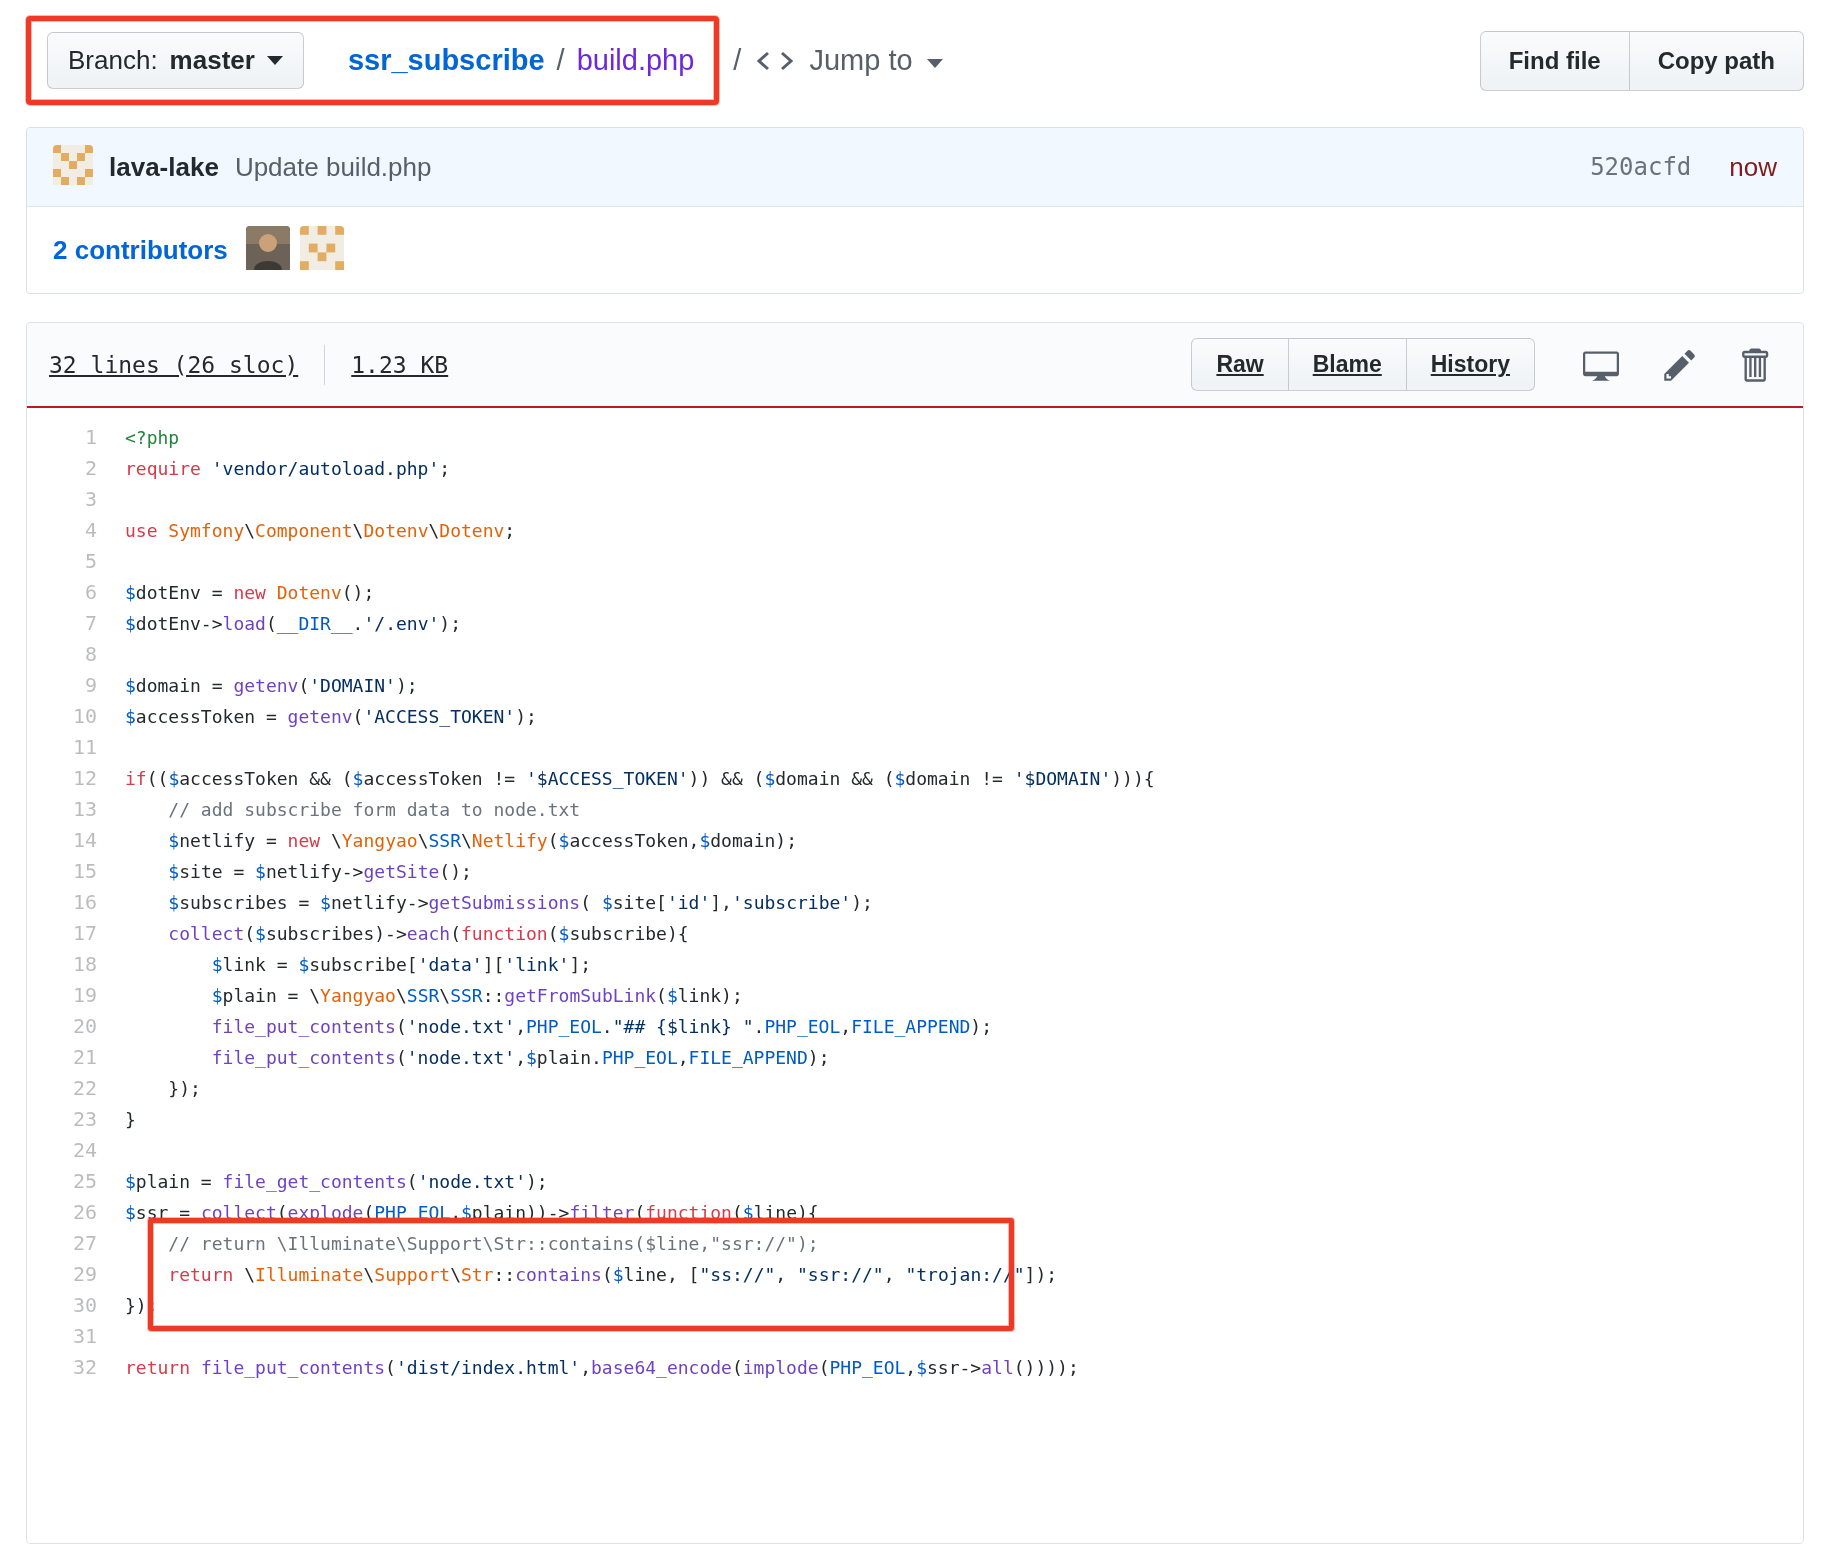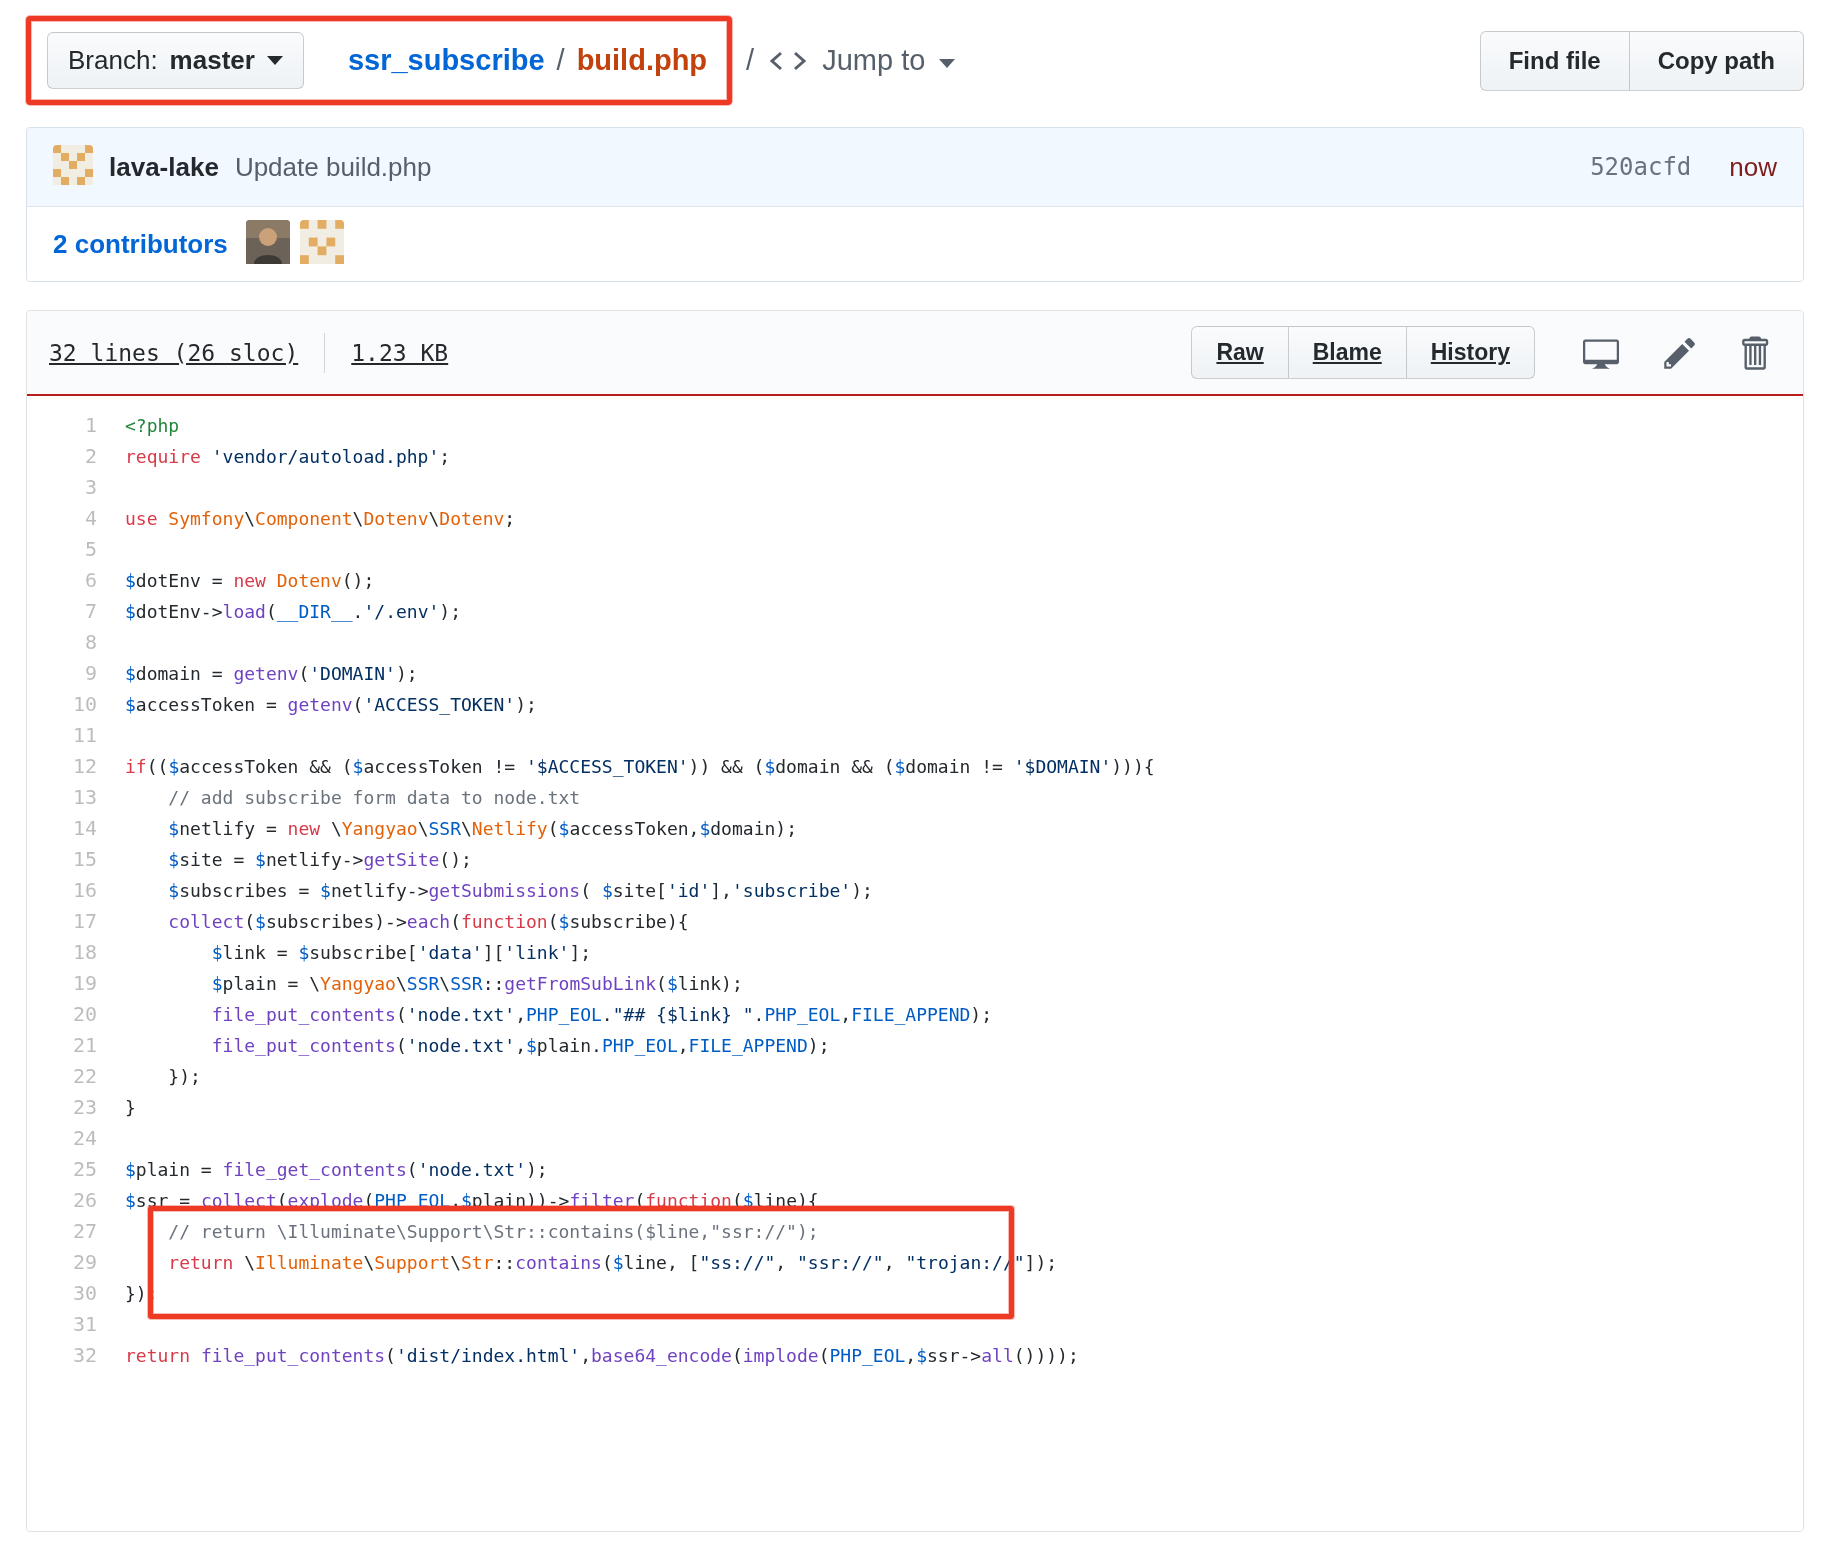--- a/index.html
+++ b/index.html
@@ -19,21 +19,21 @@
     display:inline-flex; align-items:center; gap:12px;
     background:linear-gradient(-180deg,#fafbfc,#eff3f6 90%);
     border:1px solid rgba(27,31,35,.2); border-radius:6px;
     padding:12px 20px; font-size:26px; color:#24292e; cursor:pointer;
   }
   .branch-btn b { font-weight:700; }
   .caret { width:0; height:0; border-left:8px solid transparent; border-right:8px solid transparent; border-top:9px solid #24292e; display:inline-block; }
   .breadcrumb { font-size:29px; display:inline-flex; align-items:center; gap:12px; white-space:nowrap; }
   .breadcrumb .repo { color:#0366d6; font-weight:700; text-decoration:none; cursor:pointer; }
   .breadcrumb .sep { color:#586069; font-weight:400; }
-  .breadcrumb .file { color:#c2410c; font-weight:700; }
+  .breadcrumb .file { color:#6d28d9; font-weight:400; }
   .jumpto { display:inline-flex; align-items:center; gap:14px; color:#57606a; font-size:29px; cursor:pointer; }
   .jumpto .caret { border-top-color:#57606a; margin-top:6px; }
   .topbar-right { margin-left:auto; display:flex; }
   .btn-group { display:inline-flex; }
   .btn {
     background:linear-gradient(-180deg,#fafbfc,#eff3f6 90%);
     border:1px solid rgba(27,31,35,.2);
     font-size:24px; font-weight:700; color:#24292e; padding:15px 28px;
     cursor:pointer; font-family:"Liberation Sans", sans-serif;
   }
@@ -44,21 +44,21 @@
   
   .commit-box { border:1px solid #d9e1e8; border-radius:4px; margin-bottom:28px; }
   .commit-top { background:#f1f8ff; border-radius:4px 4px 0 0; border-bottom:1px solid #dfe6ec;
     display:flex; align-items:center; gap:16px; padding:17px 26px; }
   .avatar { border-radius:4px; overflow:hidden; flex:none; cursor:pointer; }
   .commit-author { font-weight:700; font-size:26px; color:#24292e; cursor:pointer; }
   .commit-msg { font-size:26px; color:#57606a; }
   .commit-right { margin-left:auto; display:flex; align-items:center; gap:38px; }
   .commit-sha { font-family:"DejaVu Sans Mono", monospace; font-size:24px; color:#6a737d; cursor:pointer; }
   .commit-time { font-size:26px; color:#7f1d1d; }
-  .commit-bottom { display:flex; align-items:center; gap:18px; padding:13px 26px; background:#fff; border-radius:0 0 4px 4px; }
+  .commit-bottom { display:flex; align-items:center; gap:18px; padding:19px 26px; background:#fff; border-radius:0 0 4px 4px; }
   .contributors { color:#0366d6; font-size:26px; font-weight:600; cursor:pointer; }
   .avatar-row { display:flex; gap:10px; }
 
   
   .file-box { border:1px solid #dfe2e5; border-radius:4px; }
   .file-header { background:#fafbfc; border-bottom:2px solid #b91c1c; border-radius:4px 4px 0 0;
     display:flex; align-items:center; padding:15px 22px;text-decoration:underline; }
   .file-meta { display:flex; align-items:center; font-family:"DejaVu Sans Mono", monospace; font-size:23px; color:#24292e; }
   .meta-divider { width:1px; height:40px; background:#d1d5da; margin:0 26px; }
   .file-actions { margin-left:auto; display:flex; align-items:center; }

